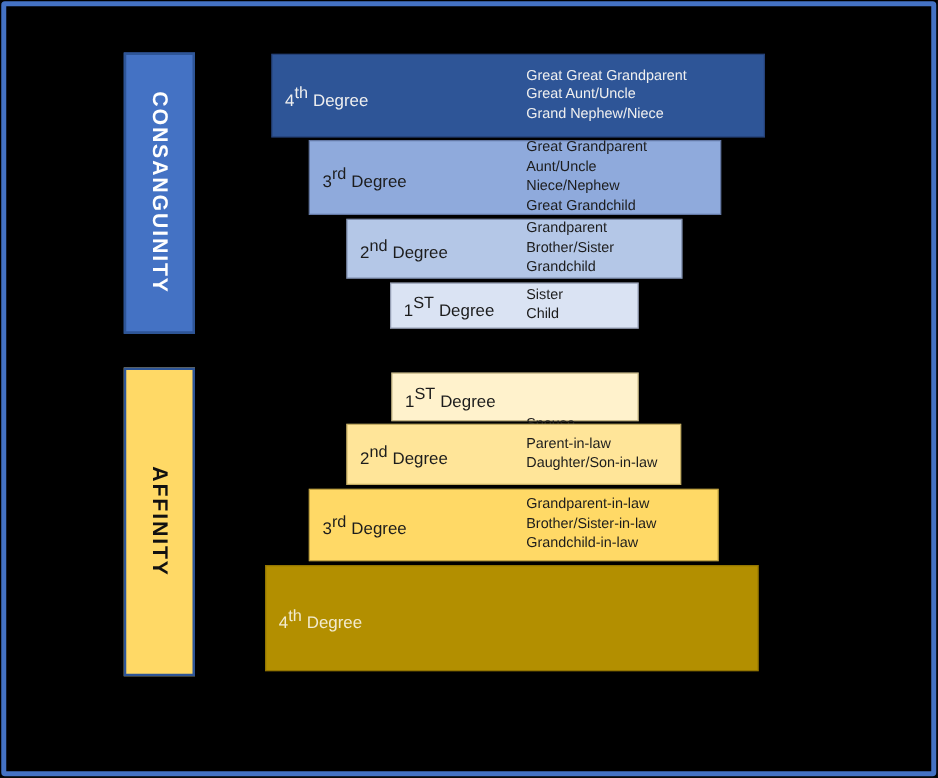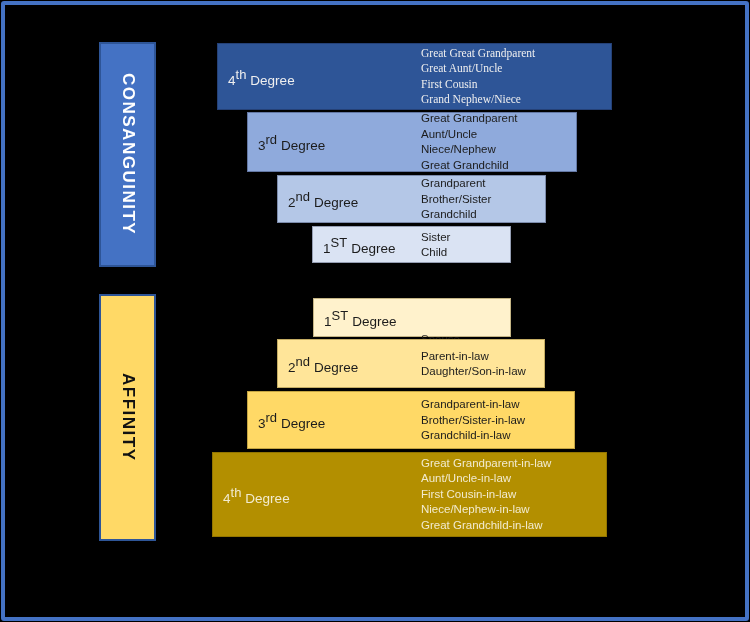--- a/index.html
+++ b/index.html
@@ -80,24 +80,23 @@
     <span class="vtext">CONSANGUINITY</span>
   </div>
   <div class="side-box affin">
     <span class="vtext">AFFINITY</span>
   </div>
 
   <div class="bar" style="left:217px;top:43px;width:395px;height:67px;background:#2E5597;">
     <div class="degree light-text">
       <span>4</span><sup>th</sup><span class="w">Degree</span>
     </div>
-    <div class="relations light-text" style="left:203px;font-family:Liberation Serif, serif;">
+    <div class="relations light-text" style="left:203px;">
       <div>Great Great Grandparent</div>
       <div>Great Aunt/Uncle</div>
-      <div>First Cousin</div>
       <div>Grand Nephew/Niece</div>
     </div>
   </div>
 
   <div class="bar" style="left:247px;top:112px;width:330px;height:60px;background:#8FAADC;">
     <div class="degree dark-text">
       <span>3</span><sup>rd</sup><span class="w">Degree</span>
     </div>
     <div class="relations dark-text" style="left:173px;">
       <div>Great Grandparent</div>
@@ -156,22 +155,15 @@
       <div>Grandparent-in-law</div>
       <div>Brother/Sister-in-law</div>
       <div>Grandchild-in-law</div>
     </div>
   </div>
 
   <div class="bar gold-border" style="left:212px;top:452px;width:395px;height:85px;background:#B38F00;">
     <div class="degree cream-text">
       <span>4</span><sup>th</sup><span class="w">Degree</span>
     </div>
-    <div class="relations cream-text" style="left:208px;">
-      <div>Great Grandparent-in-law</div>
-      <div>Aunt/Uncle-in-law</div>
-      <div>First Cousin-in-law</div>
-      <div>Niece/Nephew-in-law</div>
-      <div>Great Grandchild-in-law</div>
-    </div>
   </div>
 
 </div>
 
 </body></html>

